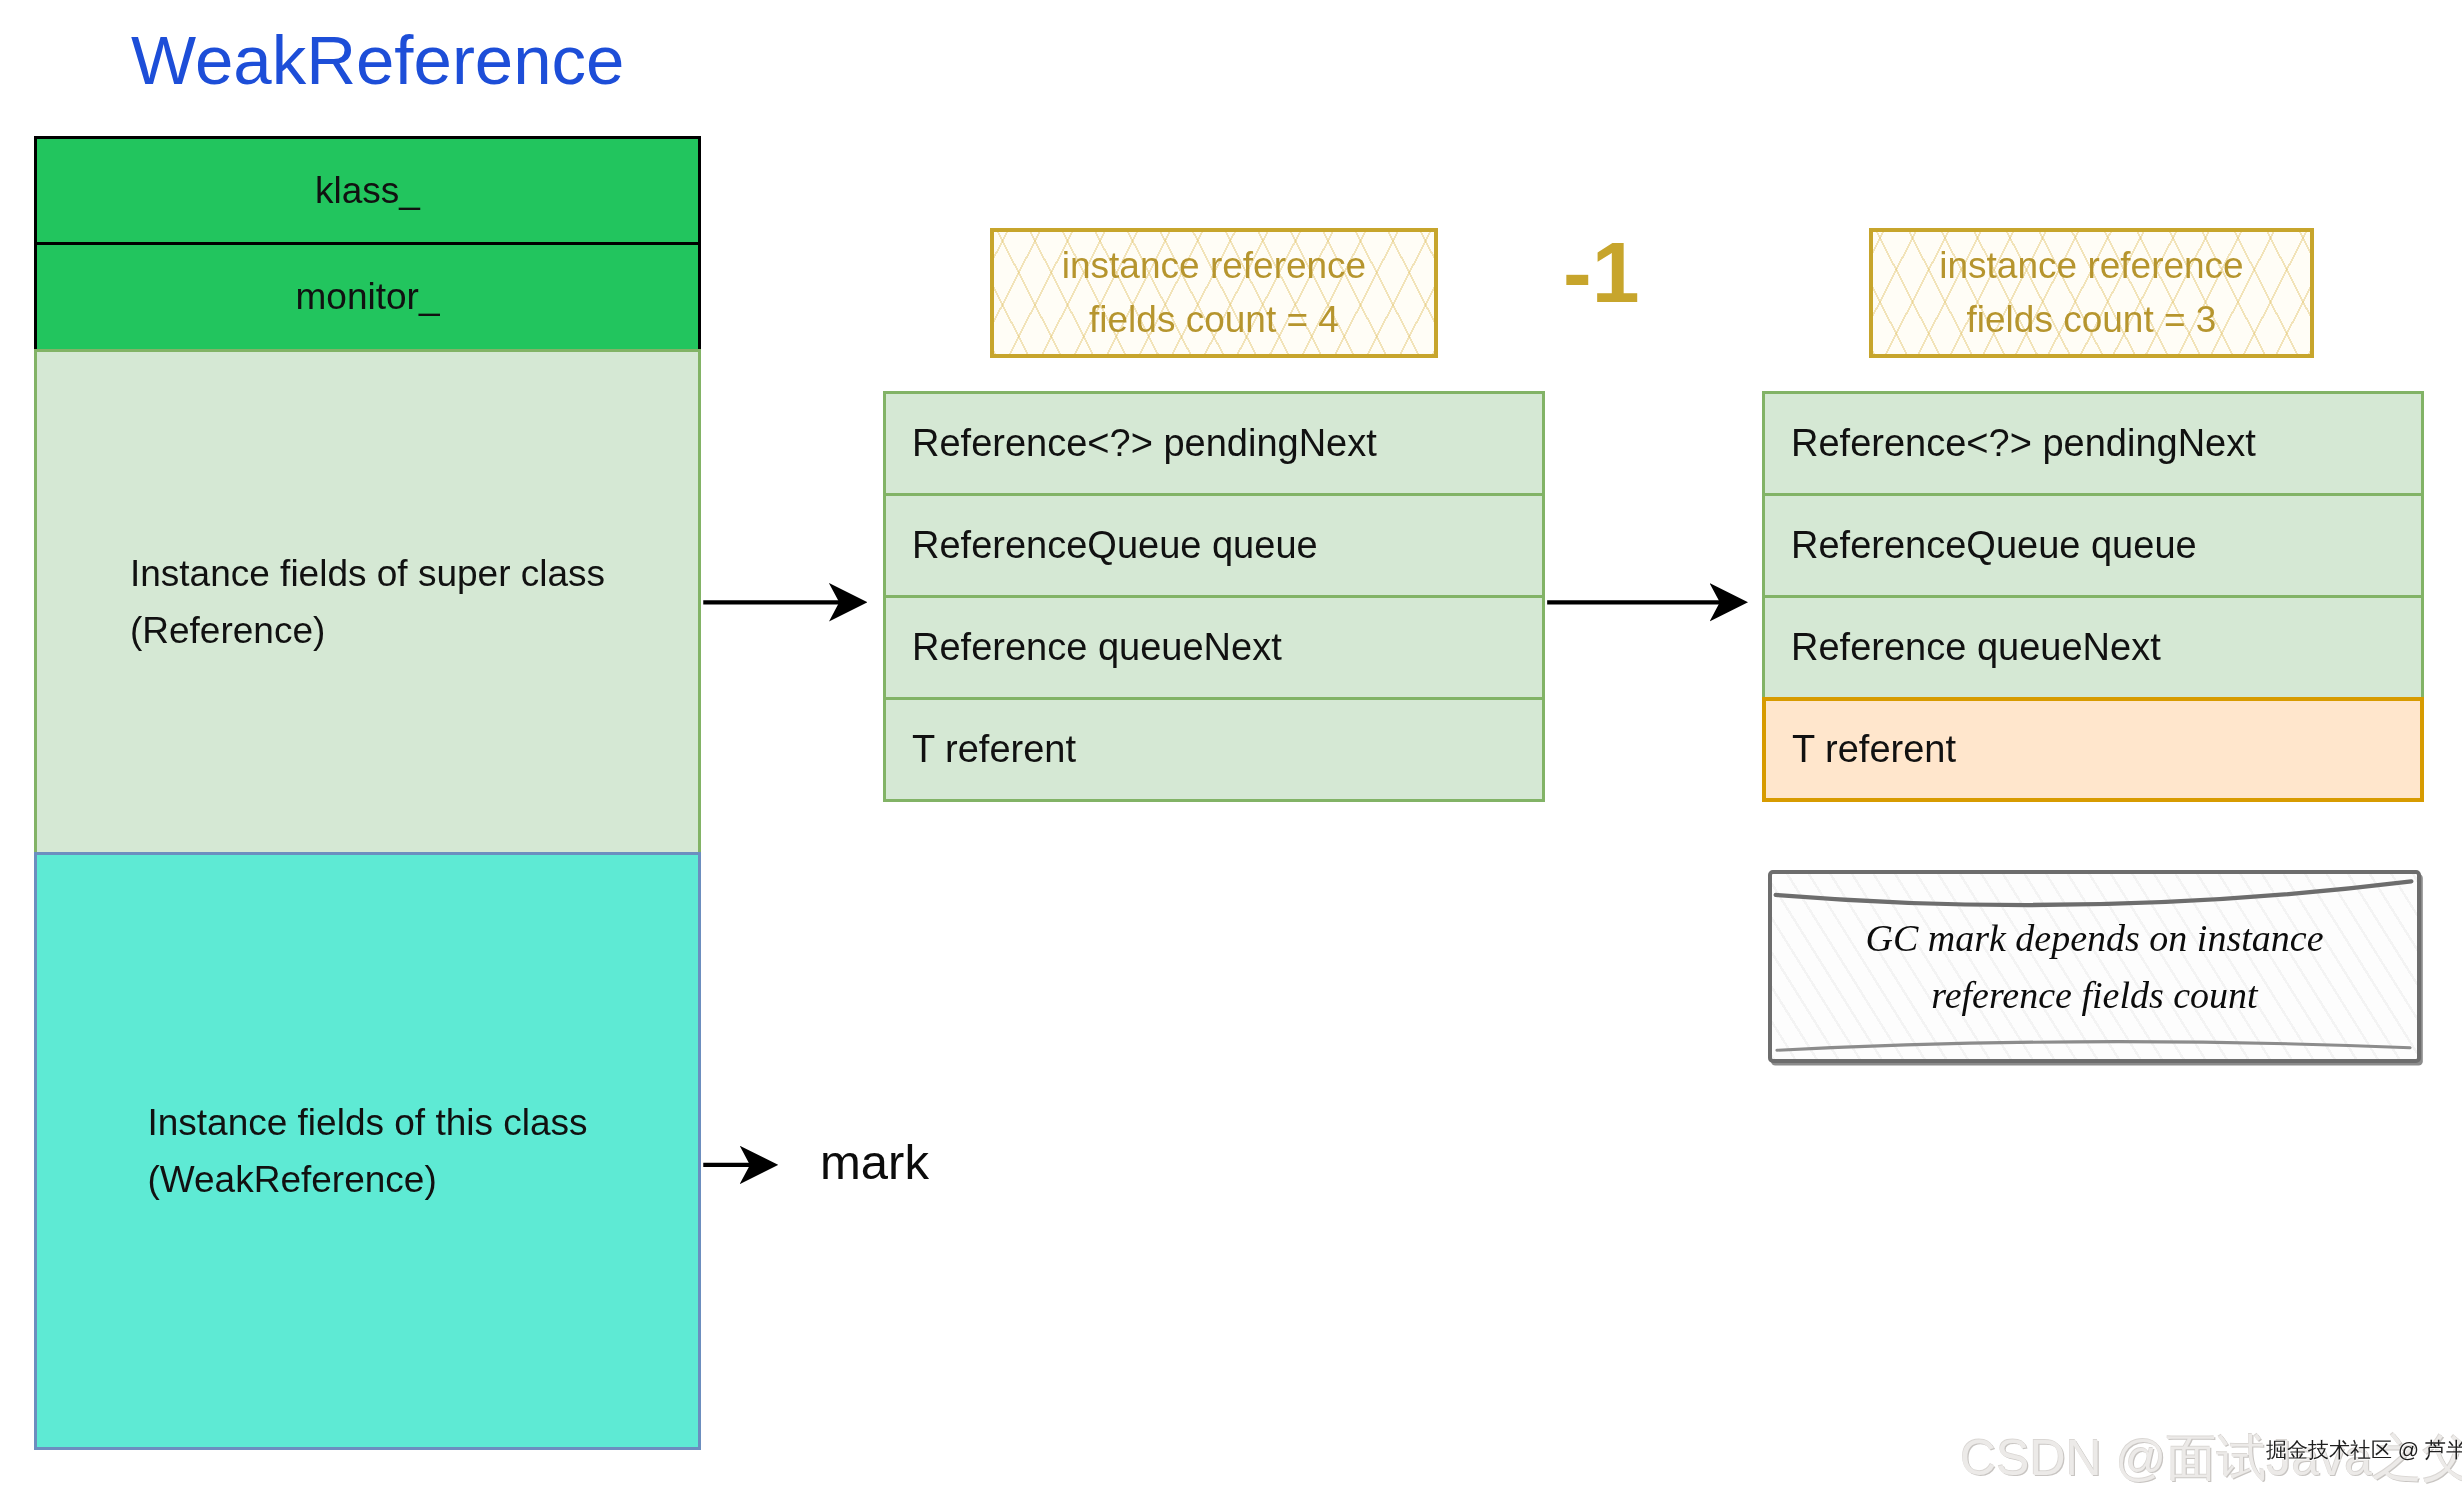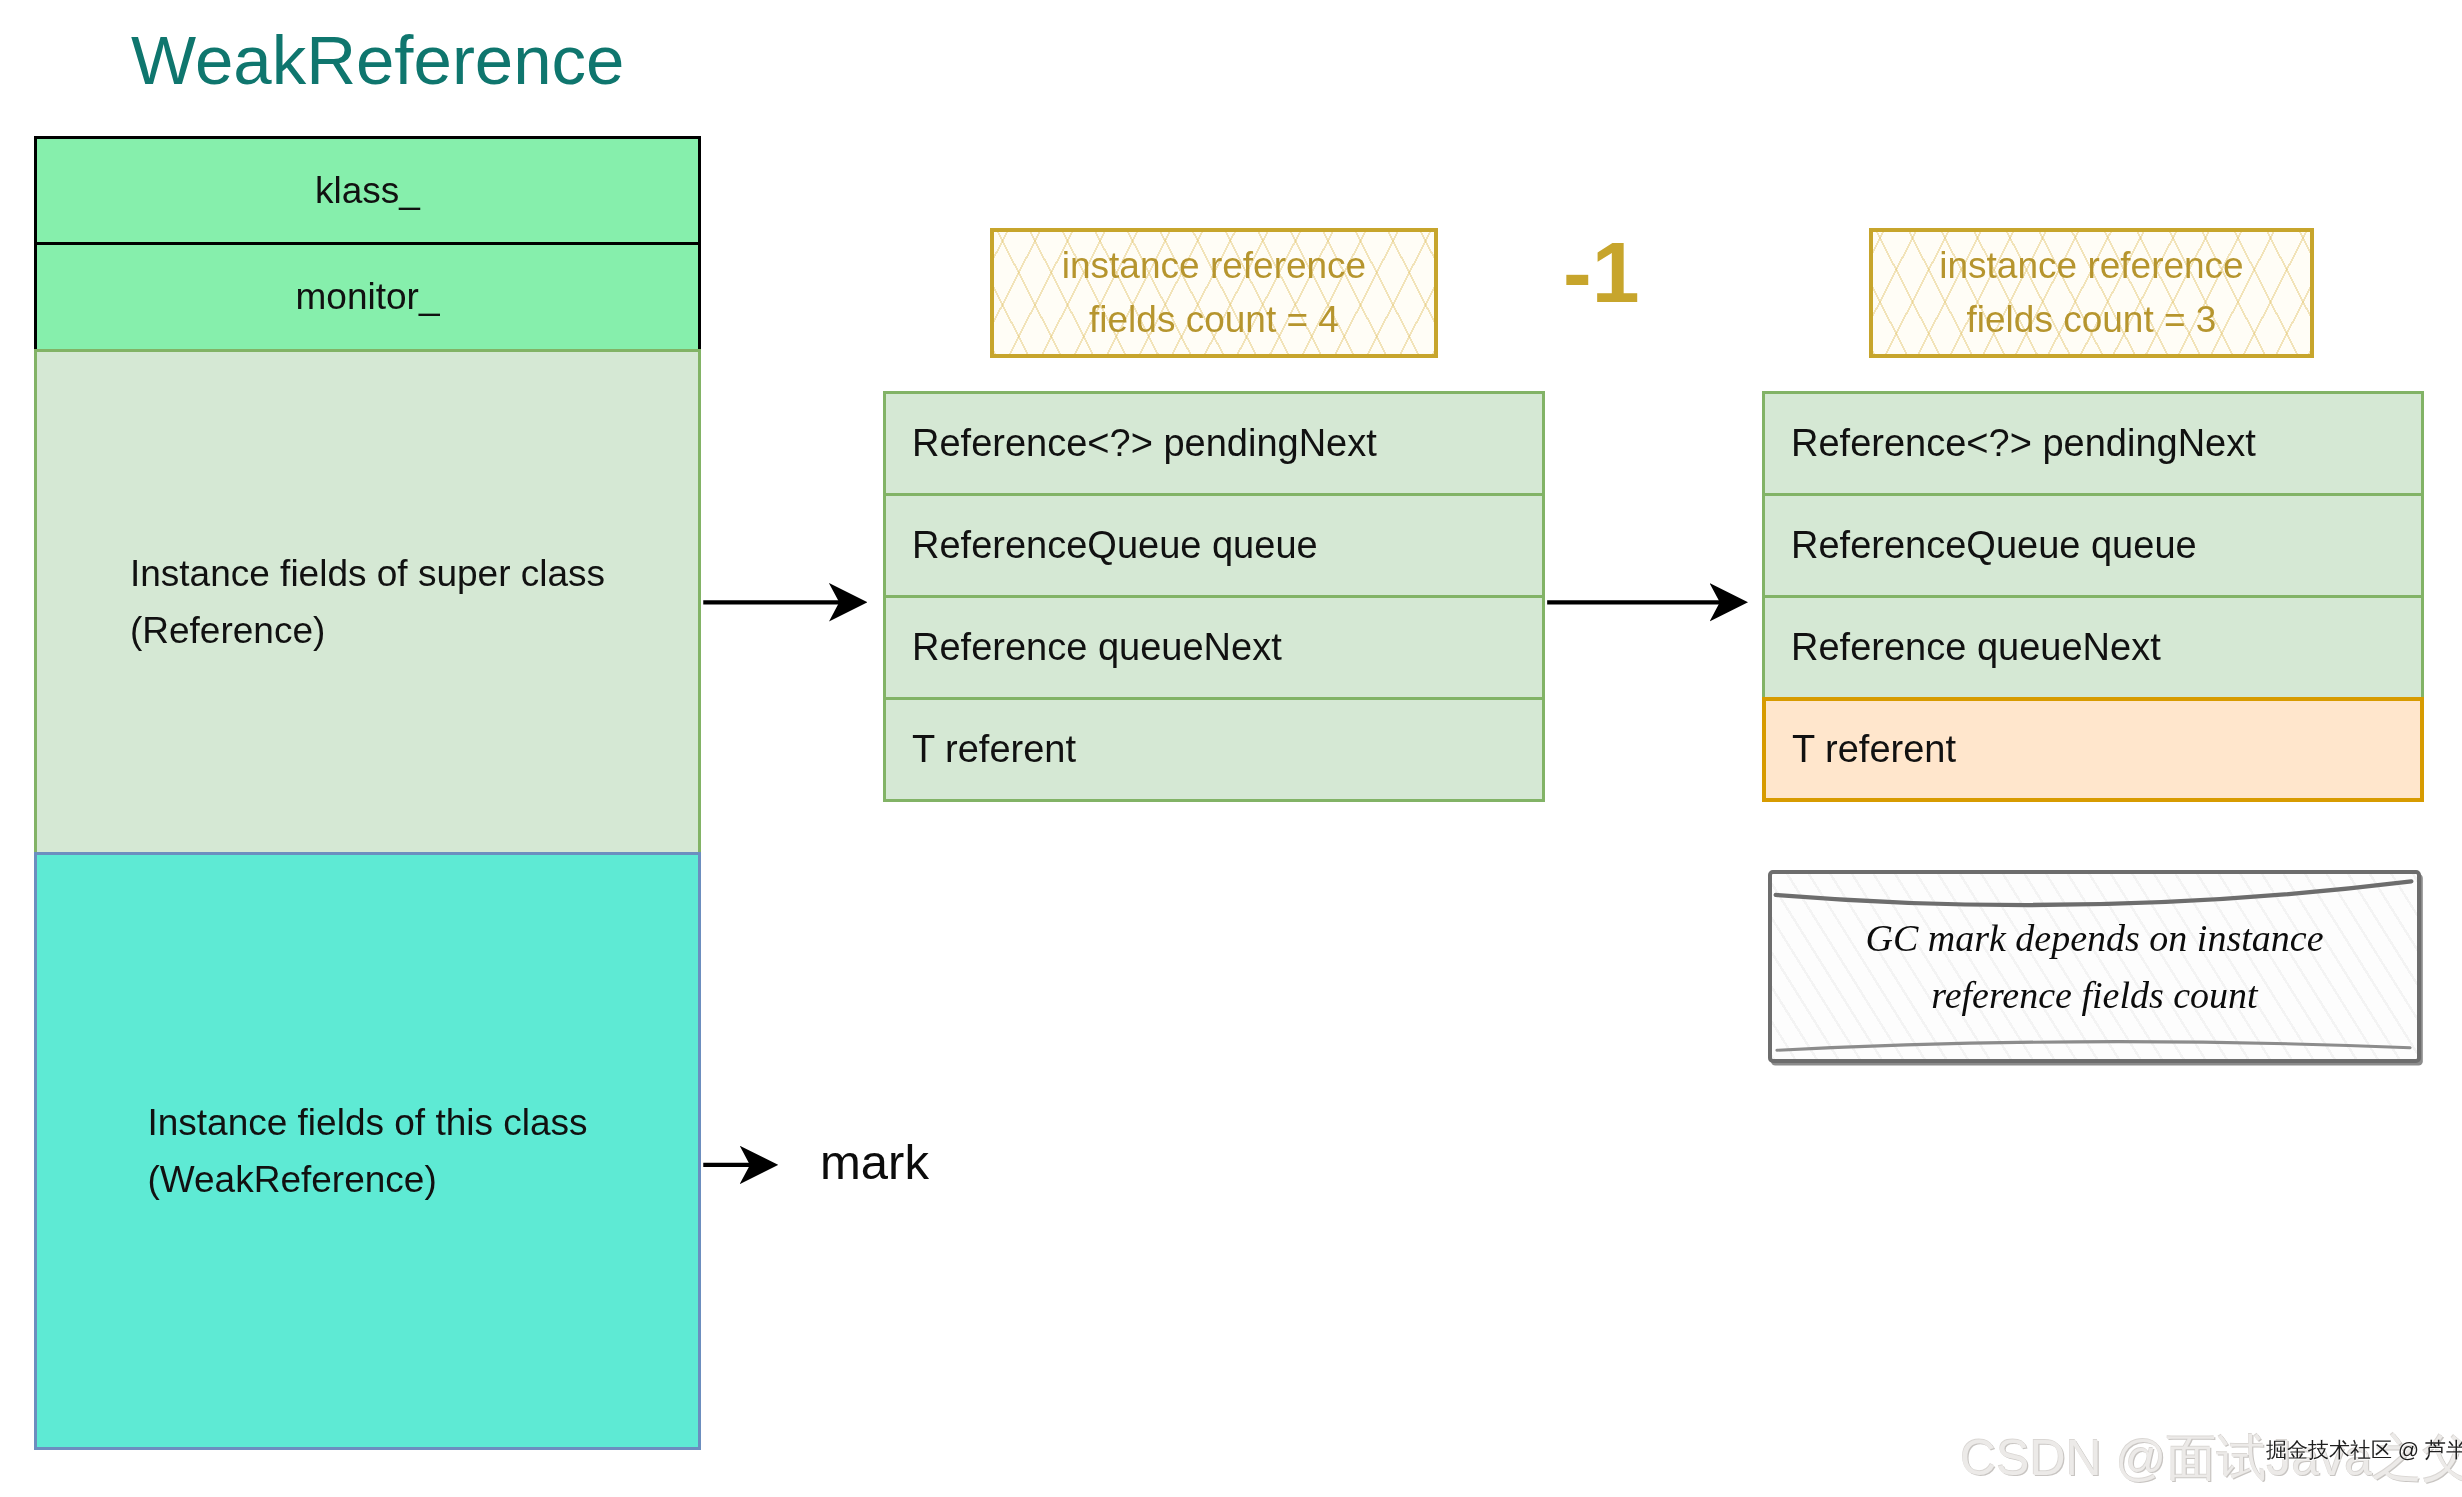--- a/index.html
+++ b/index.html
@@ -6,28 +6,28 @@
   .page{
     position:relative;
     width:2462px;height:1497px;
     overflow:hidden;
     background:#ffffff;
     font-family:"Liberation Sans", sans-serif;
     color:#111;
   }
   .page-title{
     position:absolute;left:131px;top:26px;
-    font-size:69px;line-height:1;font-weight:400;color:#0f766e;
+    font-size:69px;line-height:1;font-weight:400;color:#1d4ed8;
     white-space:nowrap;
   }
   
   .objbox{position:absolute;left:34px;top:136px;width:667px;}
   .mrow{
     box-sizing:border-box;height:110px;width:100%;
-    background:#86efac;border:3.7px solid #000000;
+    background:#22c55e;border:3.7px solid #000000;
     display:flex;align-items:center;justify-content:center;
     font-size:37px;
   }
   .mrow.monitor{margin-top:-3.7px;}
   .section{
     box-sizing:border-box;width:100%;
     display:flex;align-items:center;justify-content:center;
     white-space:pre-line;
     font-size:37px;line-height:1.55;
   }

